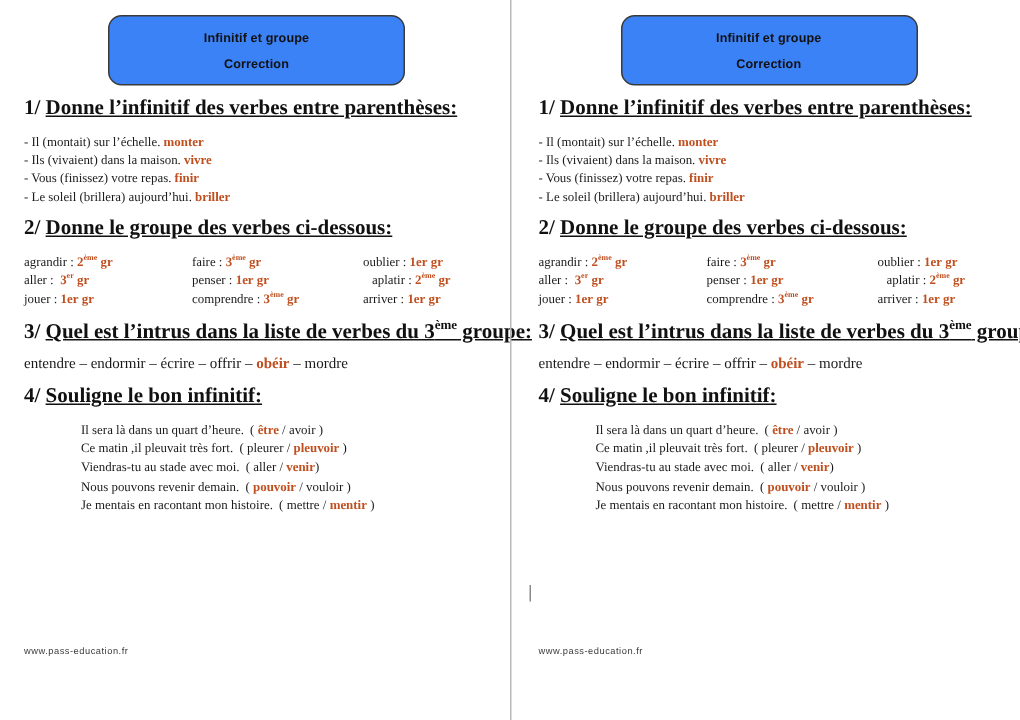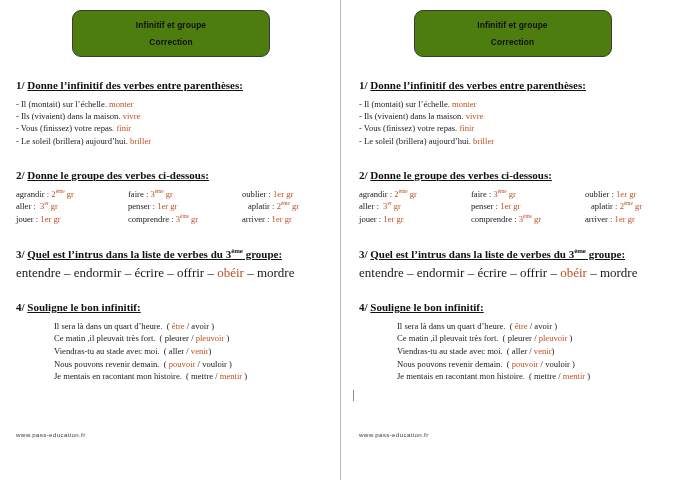--- a/index.html
+++ b/index.html
@@ -27,50 +27,50 @@
   }
   .column.right {
     border-left: 1px solid #b8b8b8;
     padding-left: 18px;
   }
   
   .title-box {
     margin: 4px auto 0 auto;
     width: 196px;
     height: 45px;
-    background: #4d7c0f;
+    background: #3b82f6;
     border: 1px solid #3a3a3a;
     border-radius: 9px;
     display: flex;
     flex-direction: column;
     align-items: center;
     justify-content: center;
     font-family: "Liberation Sans", "DejaVu Sans", sans-serif;
     font-weight: bold;
     font-size: 8.4px;
     color: #111;
     letter-spacing: 0.1px;
   }
   .title-box .line1 { margin-bottom: 7px; }
   
   .ex-heading {
     font-weight: bold;
-    font-size: 11px;
-    margin-top: 22px;
+    font-size: 14px;
+    margin-top: 8px;
     margin-bottom: 7px;
     color: #111;
     white-space: nowrap;
   }
   .ex-heading .num { text-decoration: none; }
   .ex-heading .txt { text-decoration: underline; }
   sup { font-size: 0.62em; vertical-align: super; line-height: 0; }
   
   .ans {
     color: #bf4f1f;
-    font-weight: normal;
+    font-weight: bold;
   }
   
   .q-list { margin: 0; padding: 0; }
   .q-line {
     font-size: 8.6px;
     line-height: 12.2px;
     white-space: nowrap;
   }
   
   .grid2 {
@@ -78,21 +78,21 @@
     grid-template-columns: 108px 116px auto;
     font-size: 8.6px;
     line-height: 12.6px;
   }
   .grid2 .cell { white-space: nowrap; }
   .grid2 .cell.c2 { padding-left: 4px; }
   .grid2 .cell.c3 { padding-left: 2px; }
   .grid2 .cell.ind { padding-left: 8px; }
   
   .intrus-line {
-    font-size: 13px;
+    font-size: 10px;
     line-height: 12.2px;
     white-space: nowrap;
   }
   
   .s-line {
     font-size: 8.6px;
     line-height: 12.6px;
     white-space: nowrap;
     margin-left: 38px;
   }

